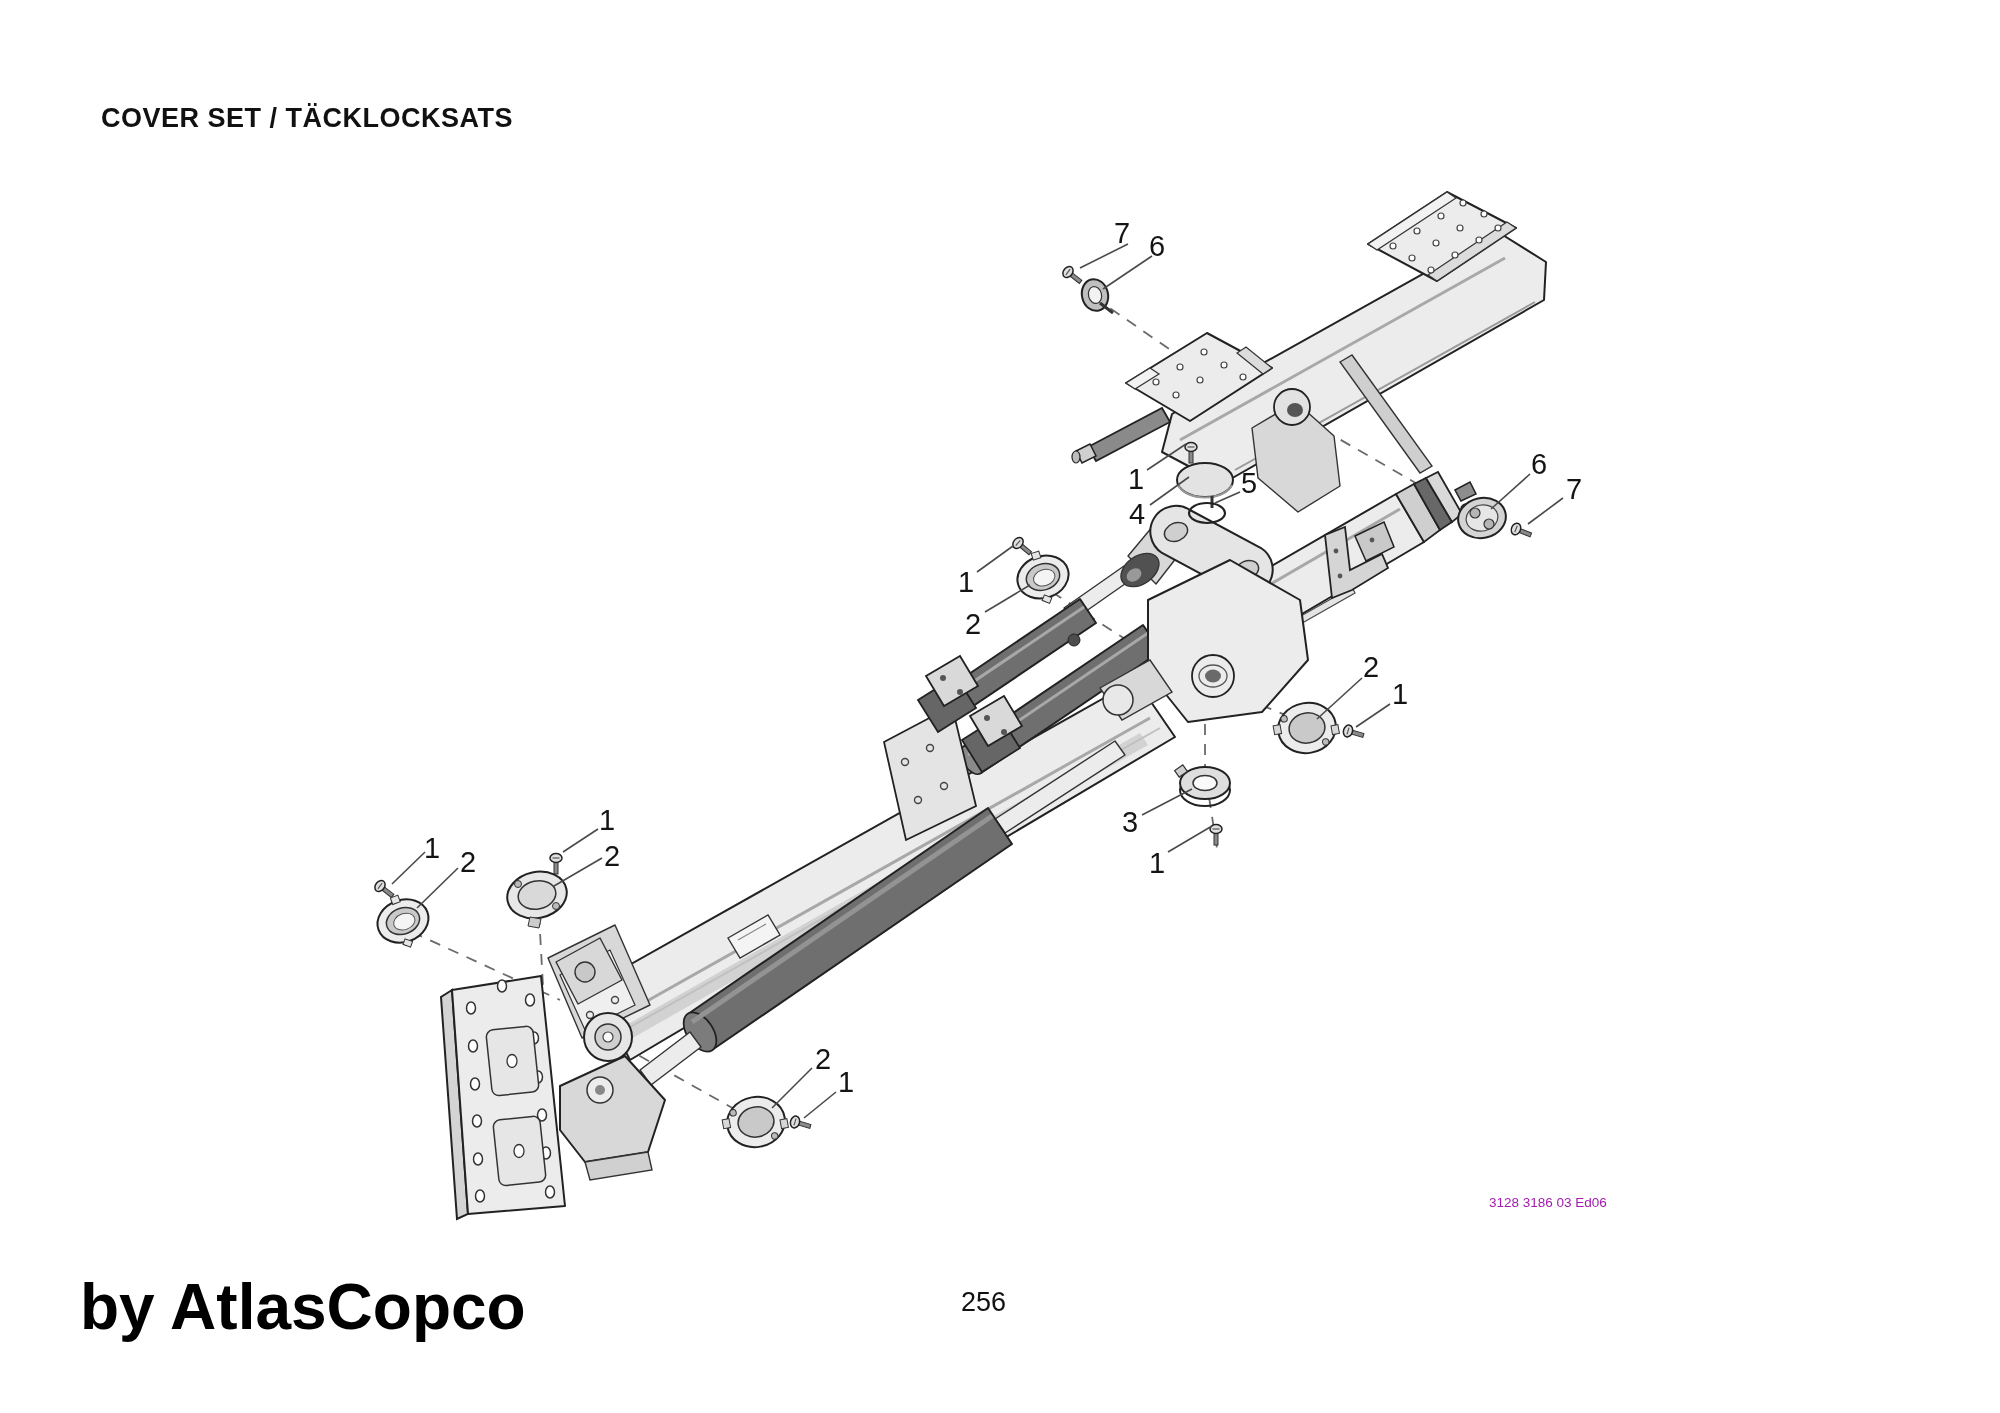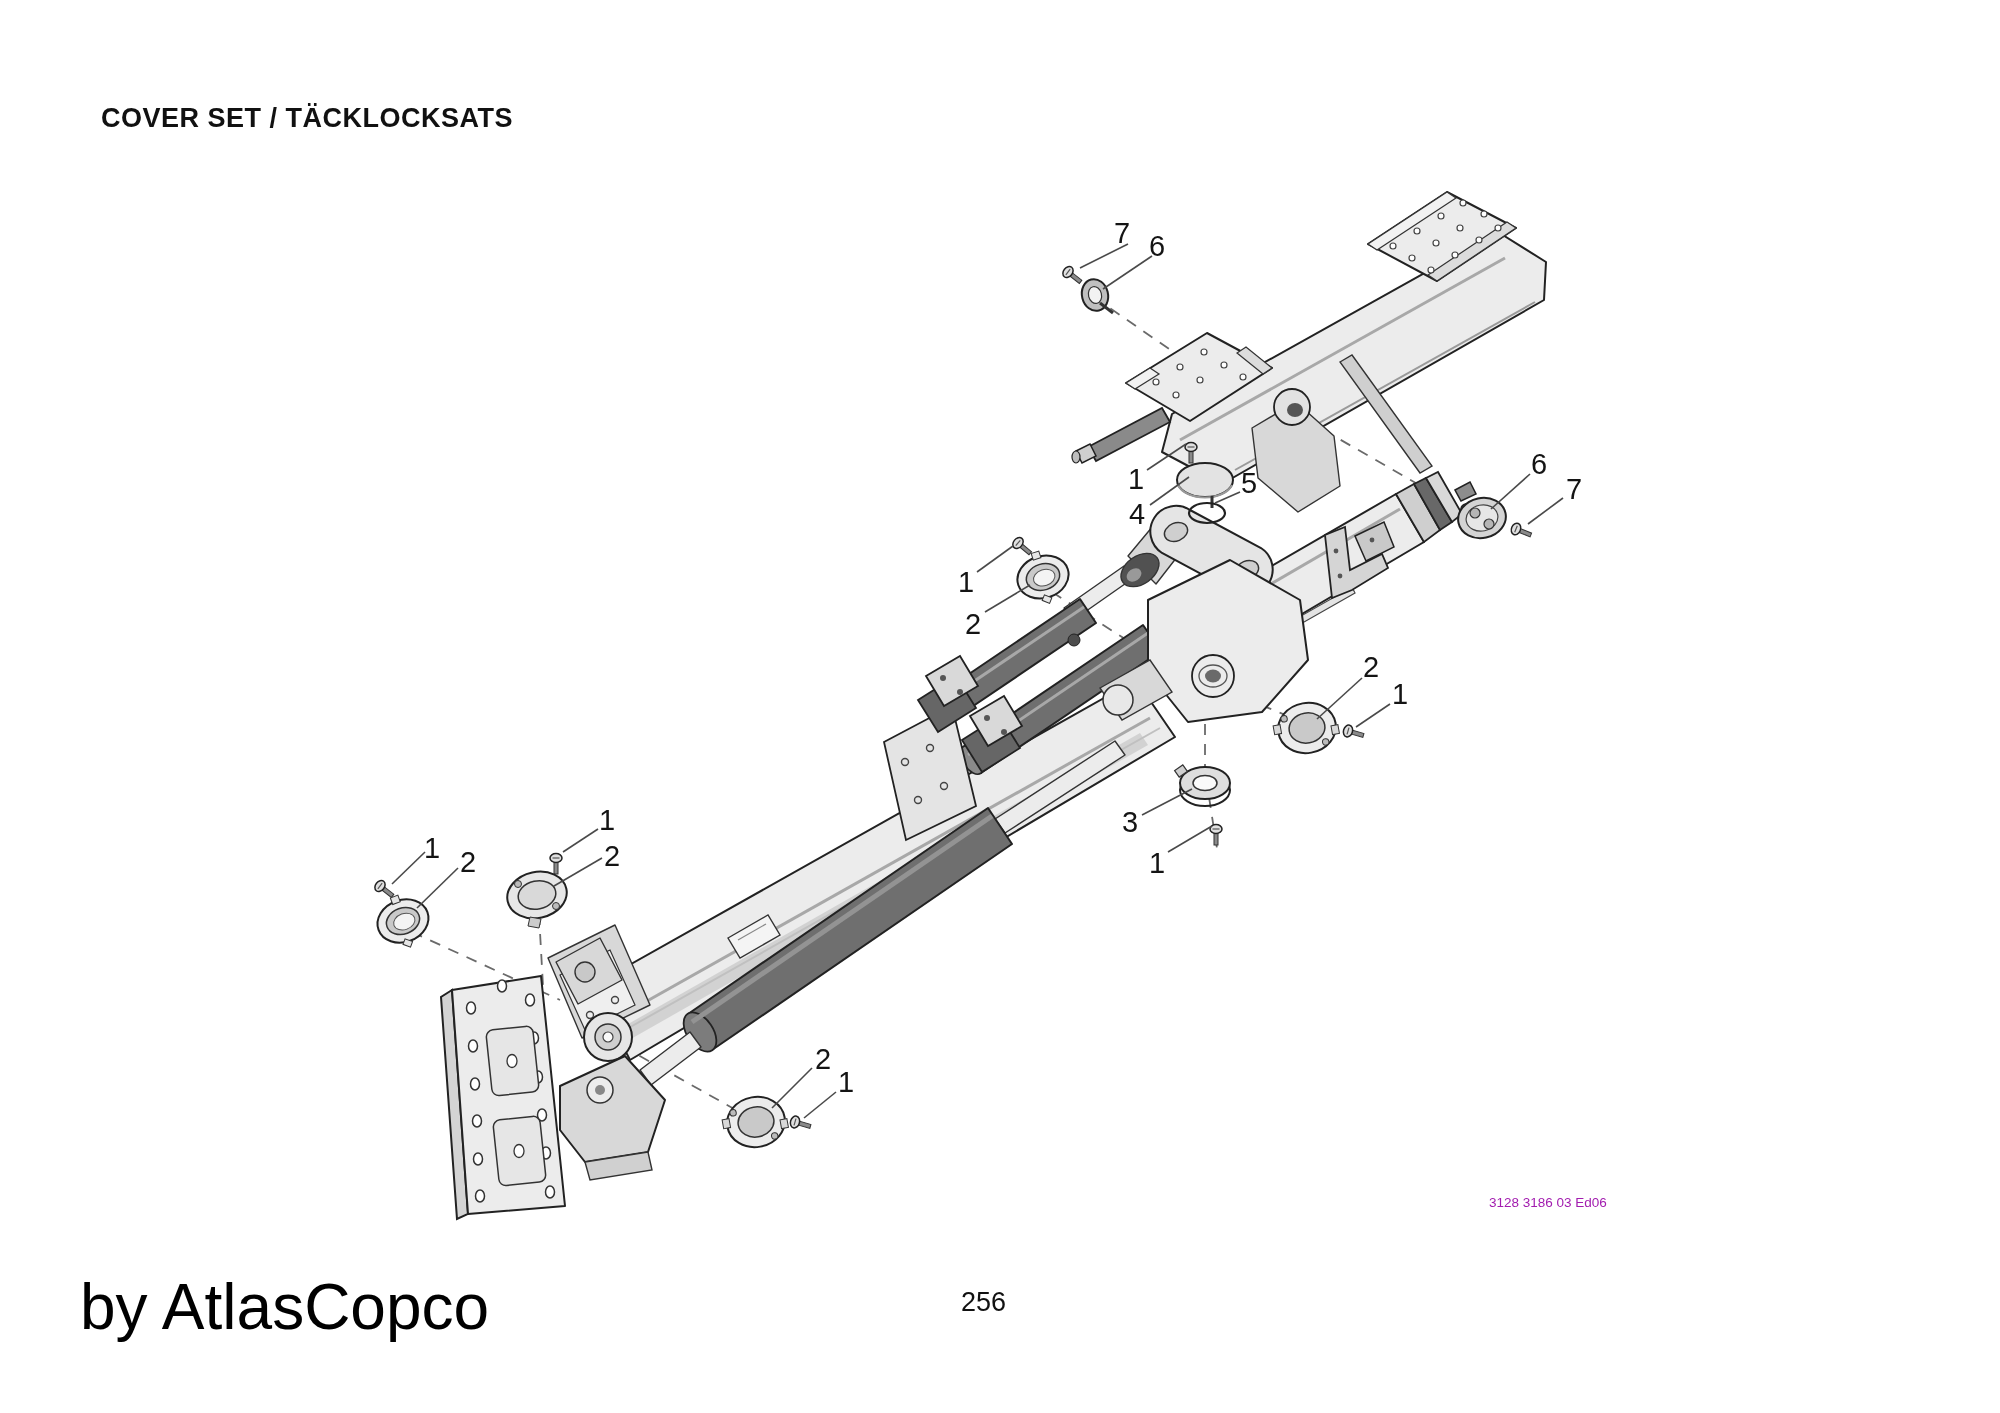--- a/index.html
+++ b/index.html
@@ -1,21 +1,21 @@
 <!DOCTYPE html>
 <html><head>
 <meta charset="utf-8">
 <style>
   html,body{margin:0;padding:0;background:#888;}
   .page{position:relative;width:2000px;height:1413px;background:#ffffff;overflow:hidden;
         font-family:"Liberation Sans", sans-serif;color:#111;}
   .title{position:absolute;left:101px;top:60px;font-size:27px;font-weight:bold;letter-spacing:.5px;margin-top:43px;}
   .drawing-no{position:absolute;left:1489px;top:1195px;font-size:13.5px;color:#a21caf;}
   .page-no{position:absolute;left:961px;top:1266px;font-size:27px;color:#111;margin-top:21px;}
-  .watermark{position:absolute;left:80px;top:1270px;font-size:64px;font-weight:400;color:#000;letter-spacing:0px;}
+  .watermark{position:absolute;left:80px;top:1270px;font-size:64px;font-weight:700;color:#000;letter-spacing:0px;}
   svg{position:absolute;left:0;top:0;}
   .ol{stroke:#222;stroke-width:2;stroke-linejoin:round;stroke-linecap:round;}
   .ol1{stroke:#333;stroke-width:1.4;stroke-linejoin:round;}
   .fl{fill:#ececec;}  
   .fm{fill:#d8d8d8;}  
   .fd{fill:#6f6f6f;}  
   .fr{fill:#515151;}  
   .none{fill:none;}
   .dash{stroke:#6a6a6a;stroke-width:1.8;fill:none;stroke-dasharray:11 9;}
   .lead{stroke:#4a4a4a;stroke-width:1.6;fill:none;}

